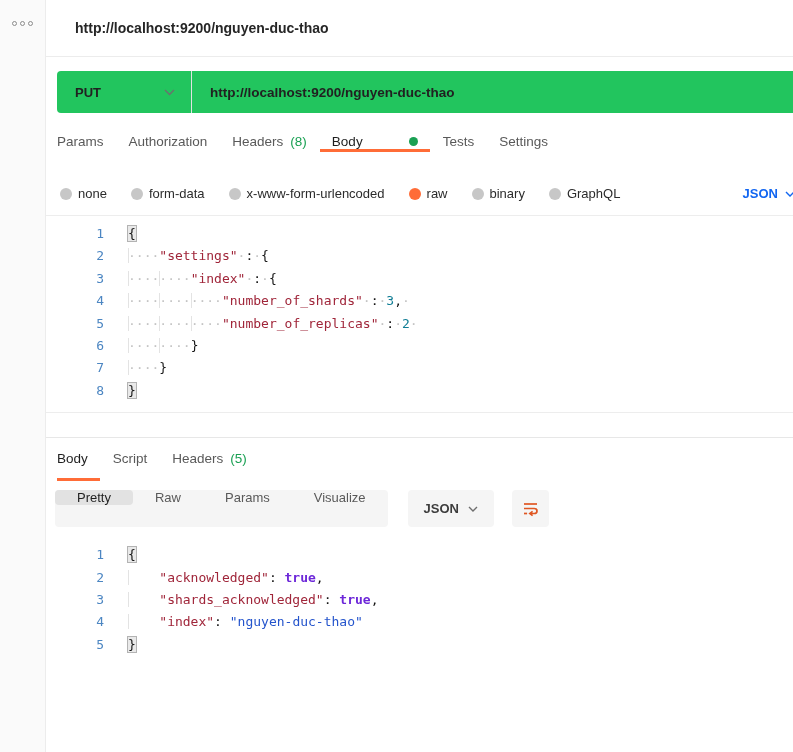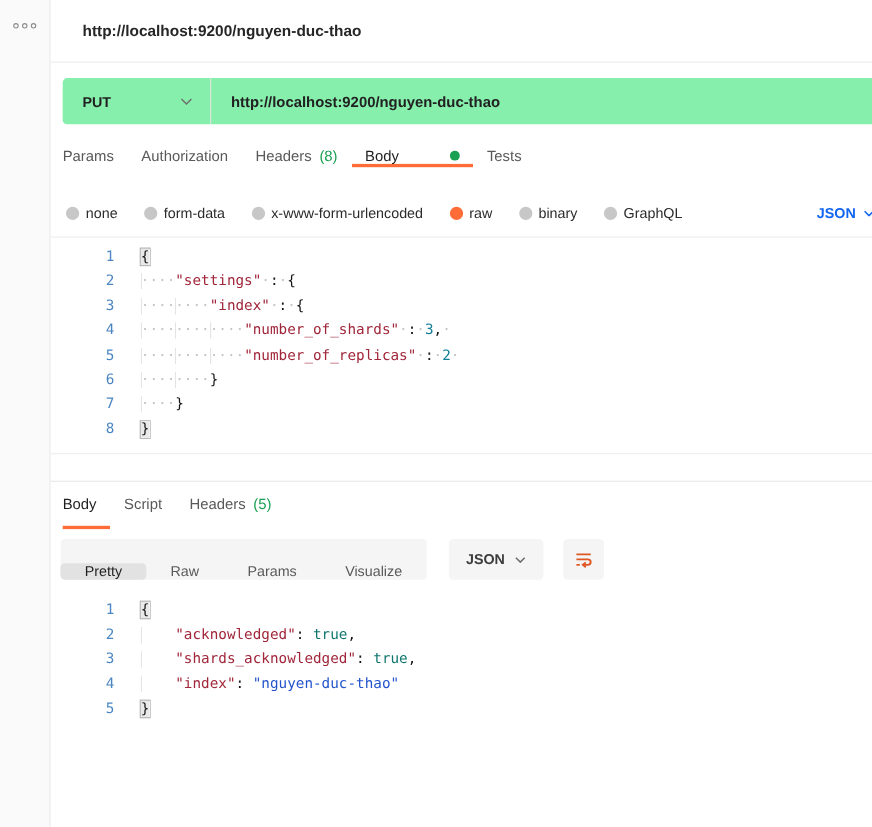--- a/index.html
+++ b/index.html
@@ -25,21 +25,21 @@
 
   .titlebar {
     height: 57px; border-bottom: 1px solid #ececec;
     display: flex; align-items: center; padding-left: 29px;
     font-size: 14px; font-weight: bold; color: #262626;
   }
 
   
   .reqbar {
     margin: 14px 0 0 11px; height: 42px;
-    display: flex; background: #86efac;
+    display: flex; background: #22c55e;
     border-radius: 4px 0 0 4px; overflow: hidden;
   }
   .method {
     width: 135px; flex: 0 0 135px;
     display: flex; align-items: center; justify-content: space-between;
     padding: 0 16px 0 18px; border-right: 1px solid #e2e2e2;
     font-size: 13px; font-weight: bold; color: #212121; cursor: pointer;
   }
   .url {
     flex: 1; display: flex; align-items: center; padding-left: 18px;
@@ -85,30 +85,30 @@
   .gutter {
     width: 82px; flex: 0 0 82px; padding-right: 24px;
     text-align: right; color: #4c86c2; user-select: none;
   }
   .code { flex: 1; }
   .chunk { box-shadow: inset 1px 0 0 #e3e3e3; color: #c4c4c4; }
   .tk-ws  { color: #c4c4c4; }
   .tk-key { color: #a0263a; }
   .tk-pun { color: #141414; }
   .tk-num { color: #107d95; }
-  .tk-atom { color: #0f766e; font-weight: normal; }
+  .tk-atom { color: #6d28d9; font-weight: bold; }
   .tk-str { color: #2454cc; }
   .hl { background: #e9e9e9; box-shadow: 0 0 0 1px #b3b3b3; }
 
   .section-divider { height: 1px; background: #e7e7e7; margin-top: 24px; }
 
   
   .views-row { display: flex; align-items: center; padding: 9px 0 10px 9px; }
   .seg-control {
-    display: flex; background: #f5f5f5; border-radius: 4px; height: 37px; align-items: flex-end;
+    display: flex; background: #f5f5f5; border-radius: 4px; height: 37px; align-items: flex-start;
   }
   .seg {
     display: flex; align-items: center; padding: 0 22px;
     font-size: 13px; color: #595959; border-radius: 4px; cursor: pointer;
   }
   .seg.active { background: #e2e2e2; color: #1f1f1f; }
   .json-btn {
     margin-left: 20px; height: 37px; padding: 0 16px;
     background: #f5f5f5; border-radius: 4px;
     display: flex; align-items: center; gap: 9px;
@@ -159,20 +159,23 @@
       <div class="tab">
         <span>Headers</span>
         <span class="tab-count">(8)</span>
       </div>
       <div class="tab active">
         <span>Body</span>
         <span class="tab-dot"></span>
       </div>
       <div class="tab">
         <span>Tests</span>
+      </div>
+      <div class="tab">
+        <span>Settings</span>
       </div>
     </div>
 
   <div class="radio-row">
 
     <span id="body-types" style="display:flex;gap:24px;">
         <span class="radio-item">
           <span class="radio-circle"></span>
           <span>none</span>
         </span>

